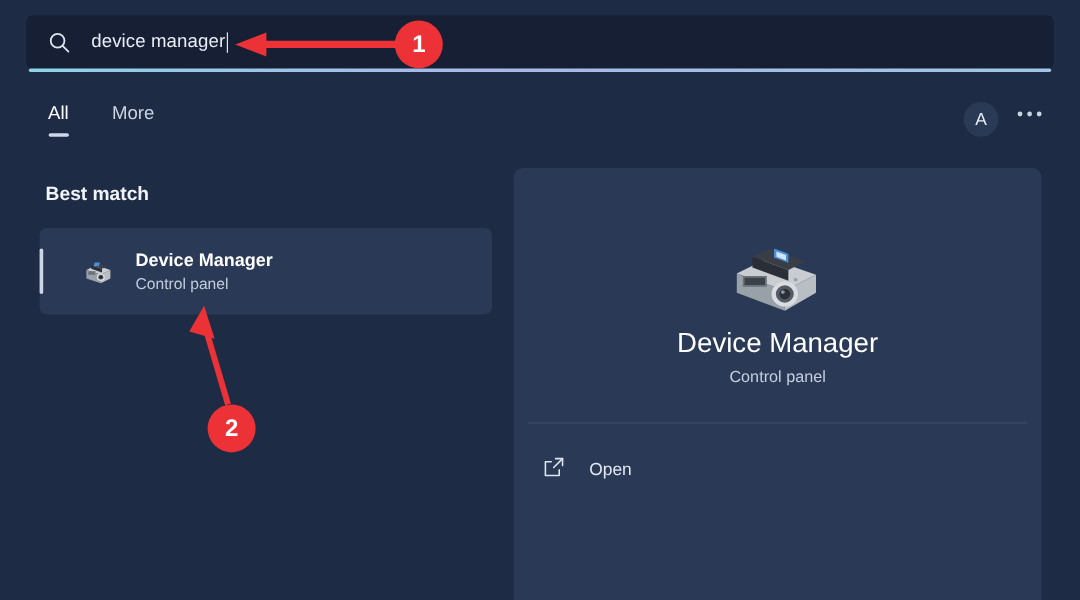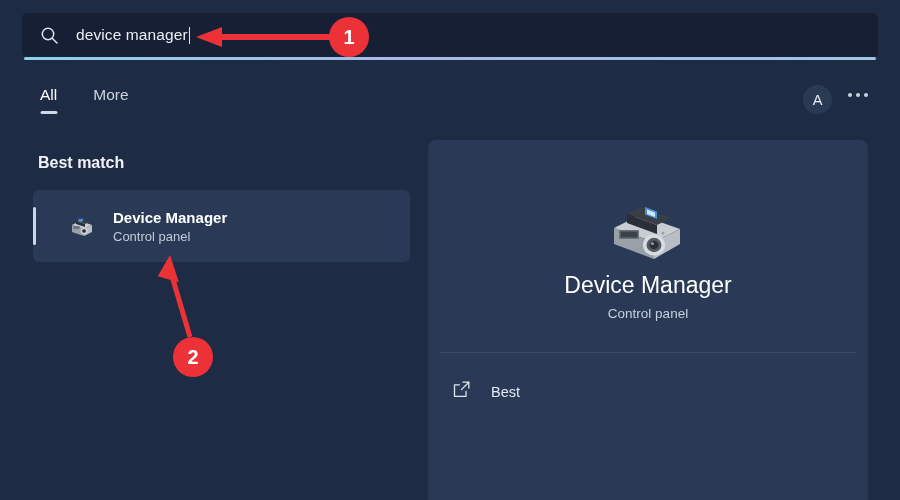--- a/index.html
+++ b/index.html
@@ -338,21 +338,21 @@
   <div id="preview-sub">Control panel</div>
   <div id="preview-divider"></div>
   <div id="open-row">
     <span>
       <svg width="19" height="19" viewBox="0 0 19 19">
         <path d="M11 2.2 H16.8 V8" fill="none" stroke="#dfe5ef" stroke-width="1.3" stroke-linecap="round" stroke-linejoin="round"></path>
         <line x1="16.8" y1="2.2" x2="9.4" y2="9.6" stroke="#dfe5ef" stroke-width="1.3" stroke-linecap="round"></line>
         <path d="M14 11.5 V16.3 H2.5 V4.8 H7.4" fill="none" stroke="#dfe5ef" stroke-width="1.3" stroke-linecap="round" stroke-linejoin="round"></path>
       </svg>
     </span>
-    <span id="open-label">Best</span>
+    <span id="open-label">Open</span>
   </div>
 </div>
 
 <svg id="anno-svg">
   <g>
     <line x1="332" y1="37" x2="216" y2="37" stroke="#ed3237" stroke-width="6"></line>
     <polygon points="196,37 222,27 222,47" fill="#ed3237"></polygon>
   </g>
   <g>
     <line x1="190" y1="337" x2="172" y2="276" stroke="#ed3237" stroke-width="5"></line>

